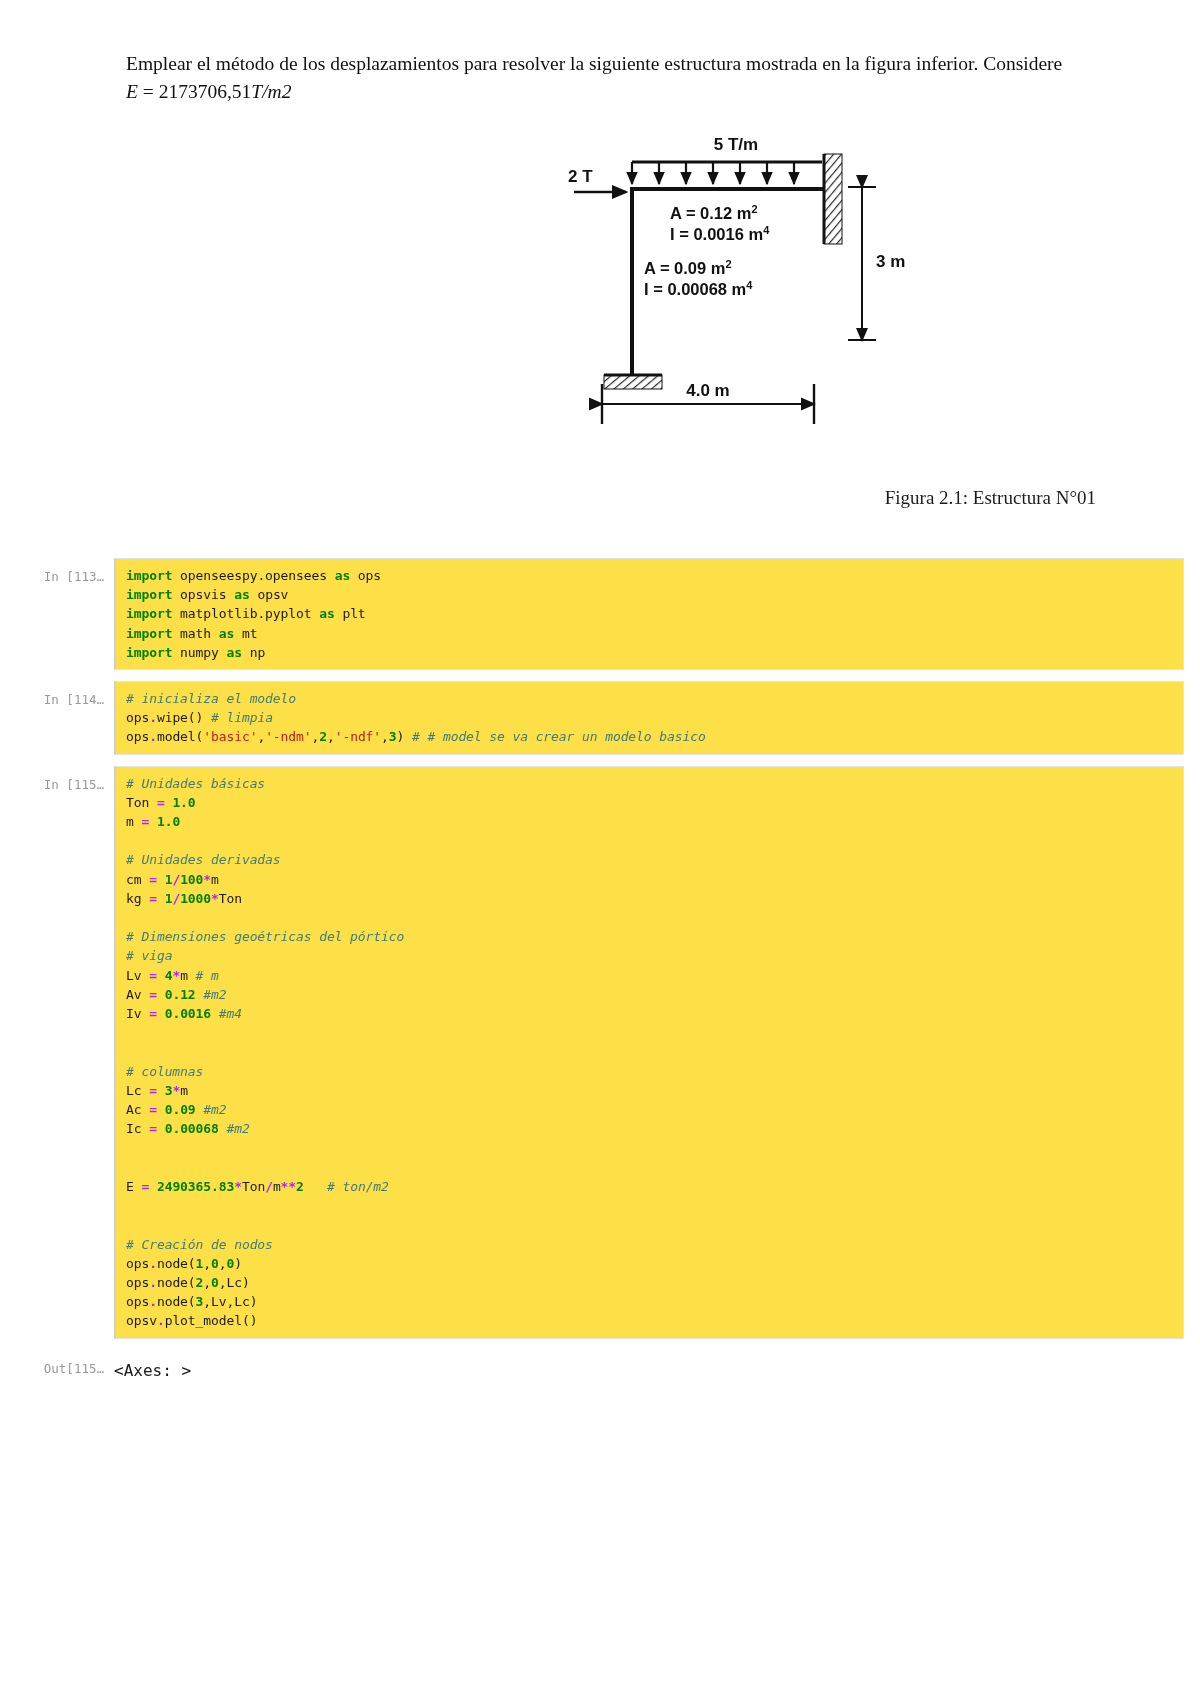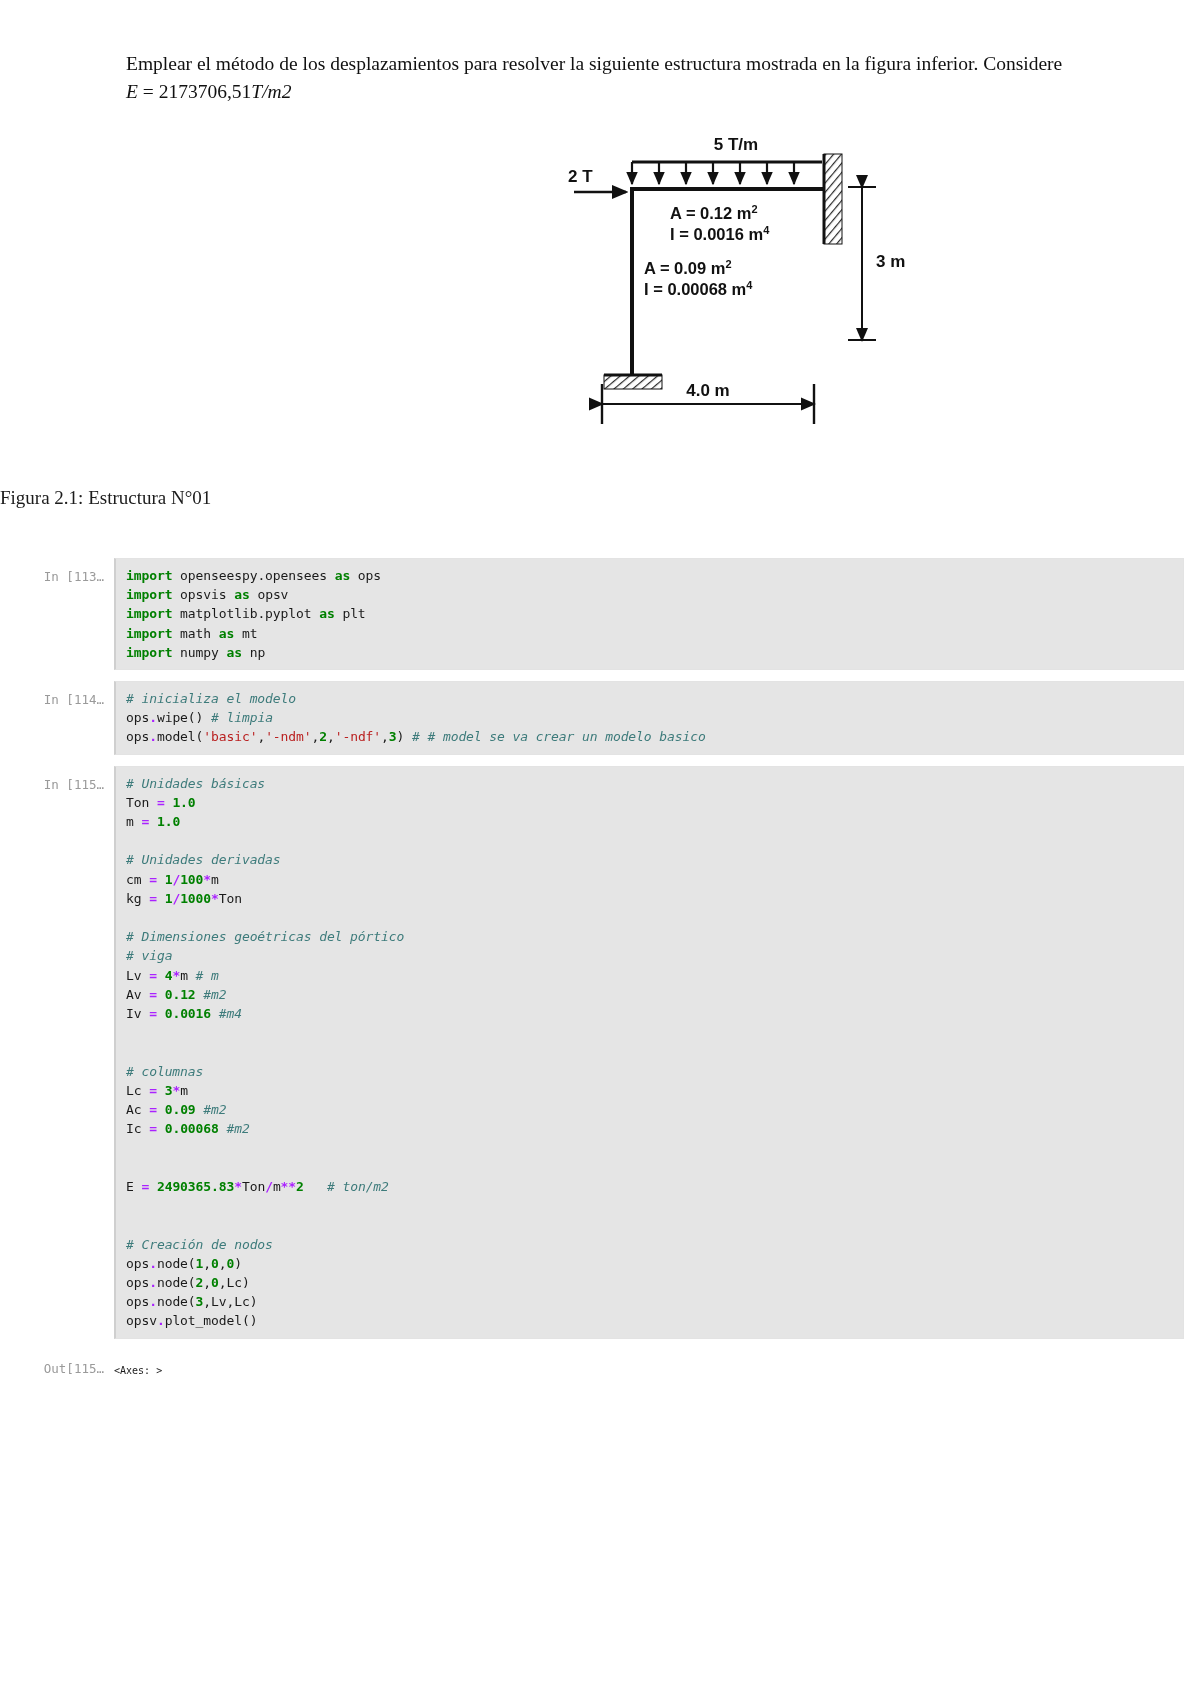--- a/index.html
+++ b/index.html
@@ -64,21 +64,21 @@
     width: 380px;
     height: 300px;
   }
 
   
   .fig-caption {
     position: absolute;
     top: 487px;
     left: 0;
     width: 1096px;
-    text-align: left;
+    text-align: right;
     font-family: "Liberation Serif", serif;
     font-size: 19px;
     color: #1c1c1c;
   }
 
   
   .nb {
     position: absolute;
     left: 0;
     top: 558px;
@@ -99,38 +99,38 @@
     font-size: 12.5px;
     color: #9a9a9a;
     white-space: nowrap;
     user-select: none;
   }
   .cell-body {
     flex: 1 1 auto;
     margin-right: 16px;
   }
   .code-area {
-    background: #e5e5e5;
+    background: #fde047;
     border: 1px solid #e3e3e3;
     border-left: 2px solid #cfcfcf;
     padding: 7px 10px 7px 10px;
   }
   pre.code {
     margin: 0;
     font-family: "DejaVu Sans Mono", monospace;
     font-size: 13px;
     line-height: 19.2px;
     color: #1a1a1a;
     white-space: pre;
     letter-spacing: -0.1px;
   }
   .out-area {
     padding-top: 11px;
     font-family: "DejaVu Sans Mono", monospace;
-    font-size: 10px;
+    font-size: 16px;
     line-height: 19.2px;
     color: #1a1a1a;
     white-space: pre;
   }
   .cell.out .prompt { color: #9a9a9a; text-align: right; }
 
   
   .k  { color: #008000; font-weight: 700; }   
   .n  { color: #1a1a1a; }                      
   .s  { color: #ba2121; }                      

